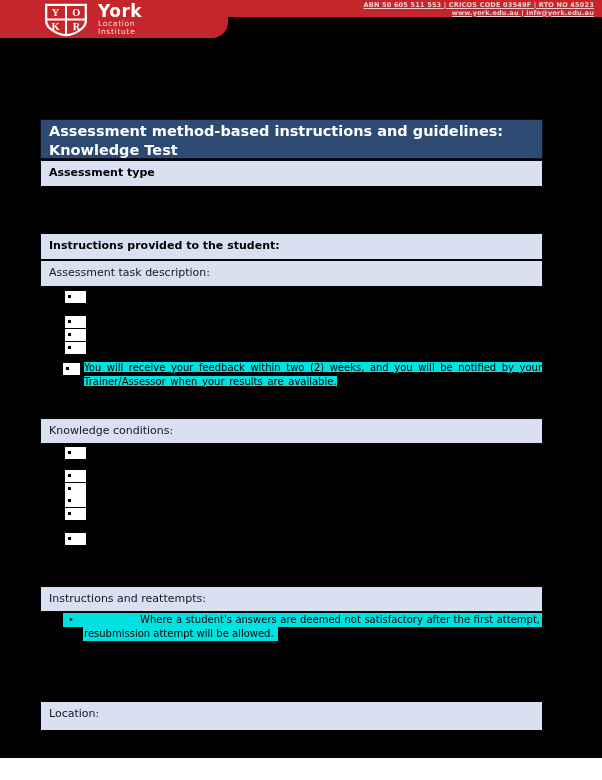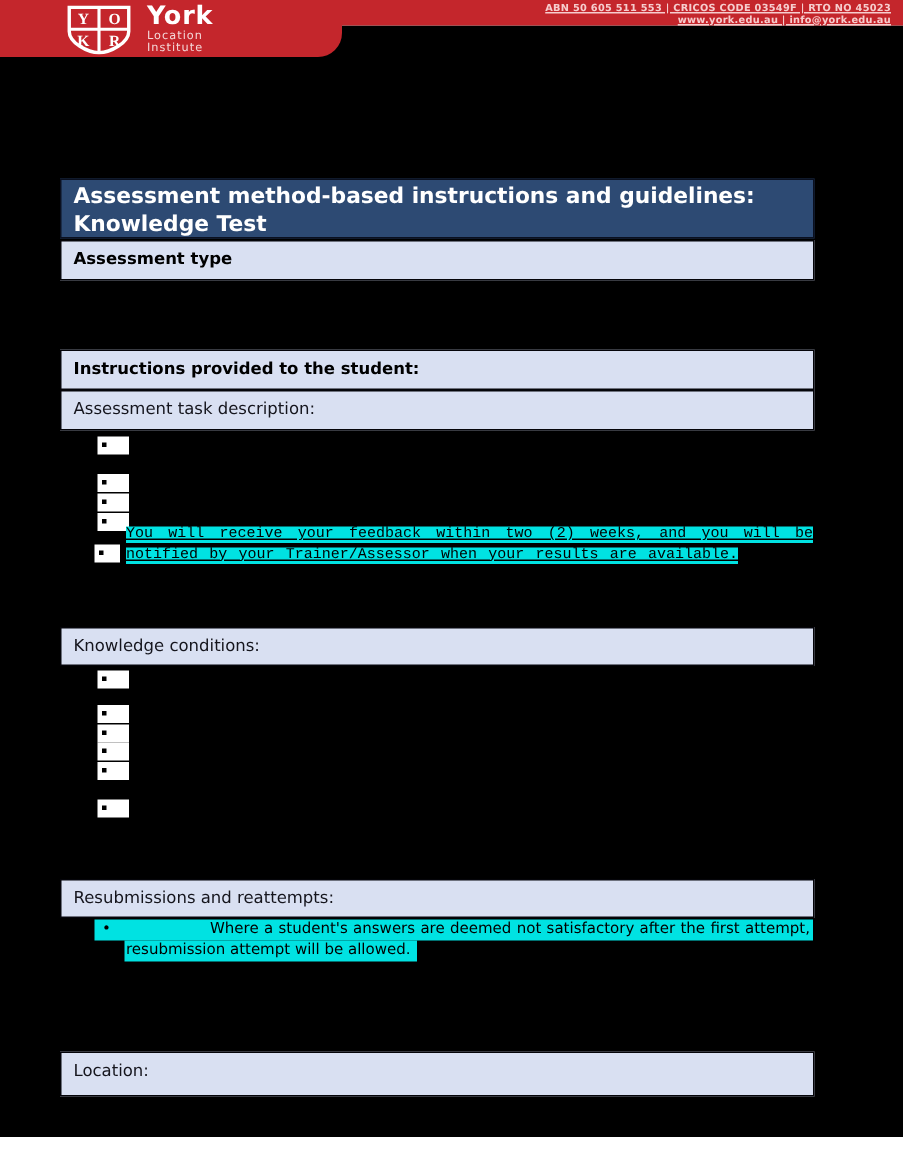--- a/index.html
+++ b/index.html
@@ -40,24 +40,23 @@
   #row-applicable      { top:418px; height:26px; }
   #row-resub           { top:586px; height:26px; }
   #row-location        { top:701px; height:30px; }
 
   
   .rbul { position:absolute; width:21px; height:12px; background:#ffffff; }
   .rbul .sq { position:absolute; left:3px; top:4px; width:3px; height:3px; background:#000000; }
 
   
   .cyan-feedback {
-    position:absolute; left:84px; top:350px; width:458px;
+    position:absolute; left:84px; top:361px; width:458px;
     font-size:10px; line-height:13.5px; text-align:justify; color:#000000;
     word-spacing:1.5px;
-    font-family:Liberation Mono, monospace;
   }
   .cyan-feedback span { background:#00e2e2; text-decoration:underline; }
   .cyan-bullet { position:absolute; left:63px; top:363px; width:17px; height:12px; background:#ffffff; }
   .cyan-bullet .sq { position:absolute; left:3px; top:4px; width:3px; height:3px; background:#000000; }
 
   .cyan2-line1 {
     position:absolute; left:63px; top:613px; width:479px; height:14px;
     background:#00e2e2; color:#000000; font-size:10px; line-height:14px;
     display:flex; box-sizing:border-box; padding-left:5px;
   }
@@ -145,21 +144,21 @@
   <div class="rbul" style="left:65px; top:495px;">
       <span class="sq"></span>
     </div>
   <div class="rbul" style="left:65px; top:508px;">
       <span class="sq"></span>
     </div>
   <div class="rbul" style="left:65px; top:533px;">
       <span class="sq"></span>
     </div>
 
-  <div class="row" id="row-resub">Resubmissions and reattempts:</div>
+  <div class="row" id="row-resub">Instructions and reattempts:</div>
 
   <div class="cyan2-line1">
     <span class="bullet-char">•</span>
     <span class="t">Where a student's answers are deemed not satisfactory after the first attempt, a</span>
   </div>
   <div class="cyan2-line2">resubmission attempt will be allowed.</div>
 
   <div class="row" id="row-location">Location:</div>
 
 </div>

